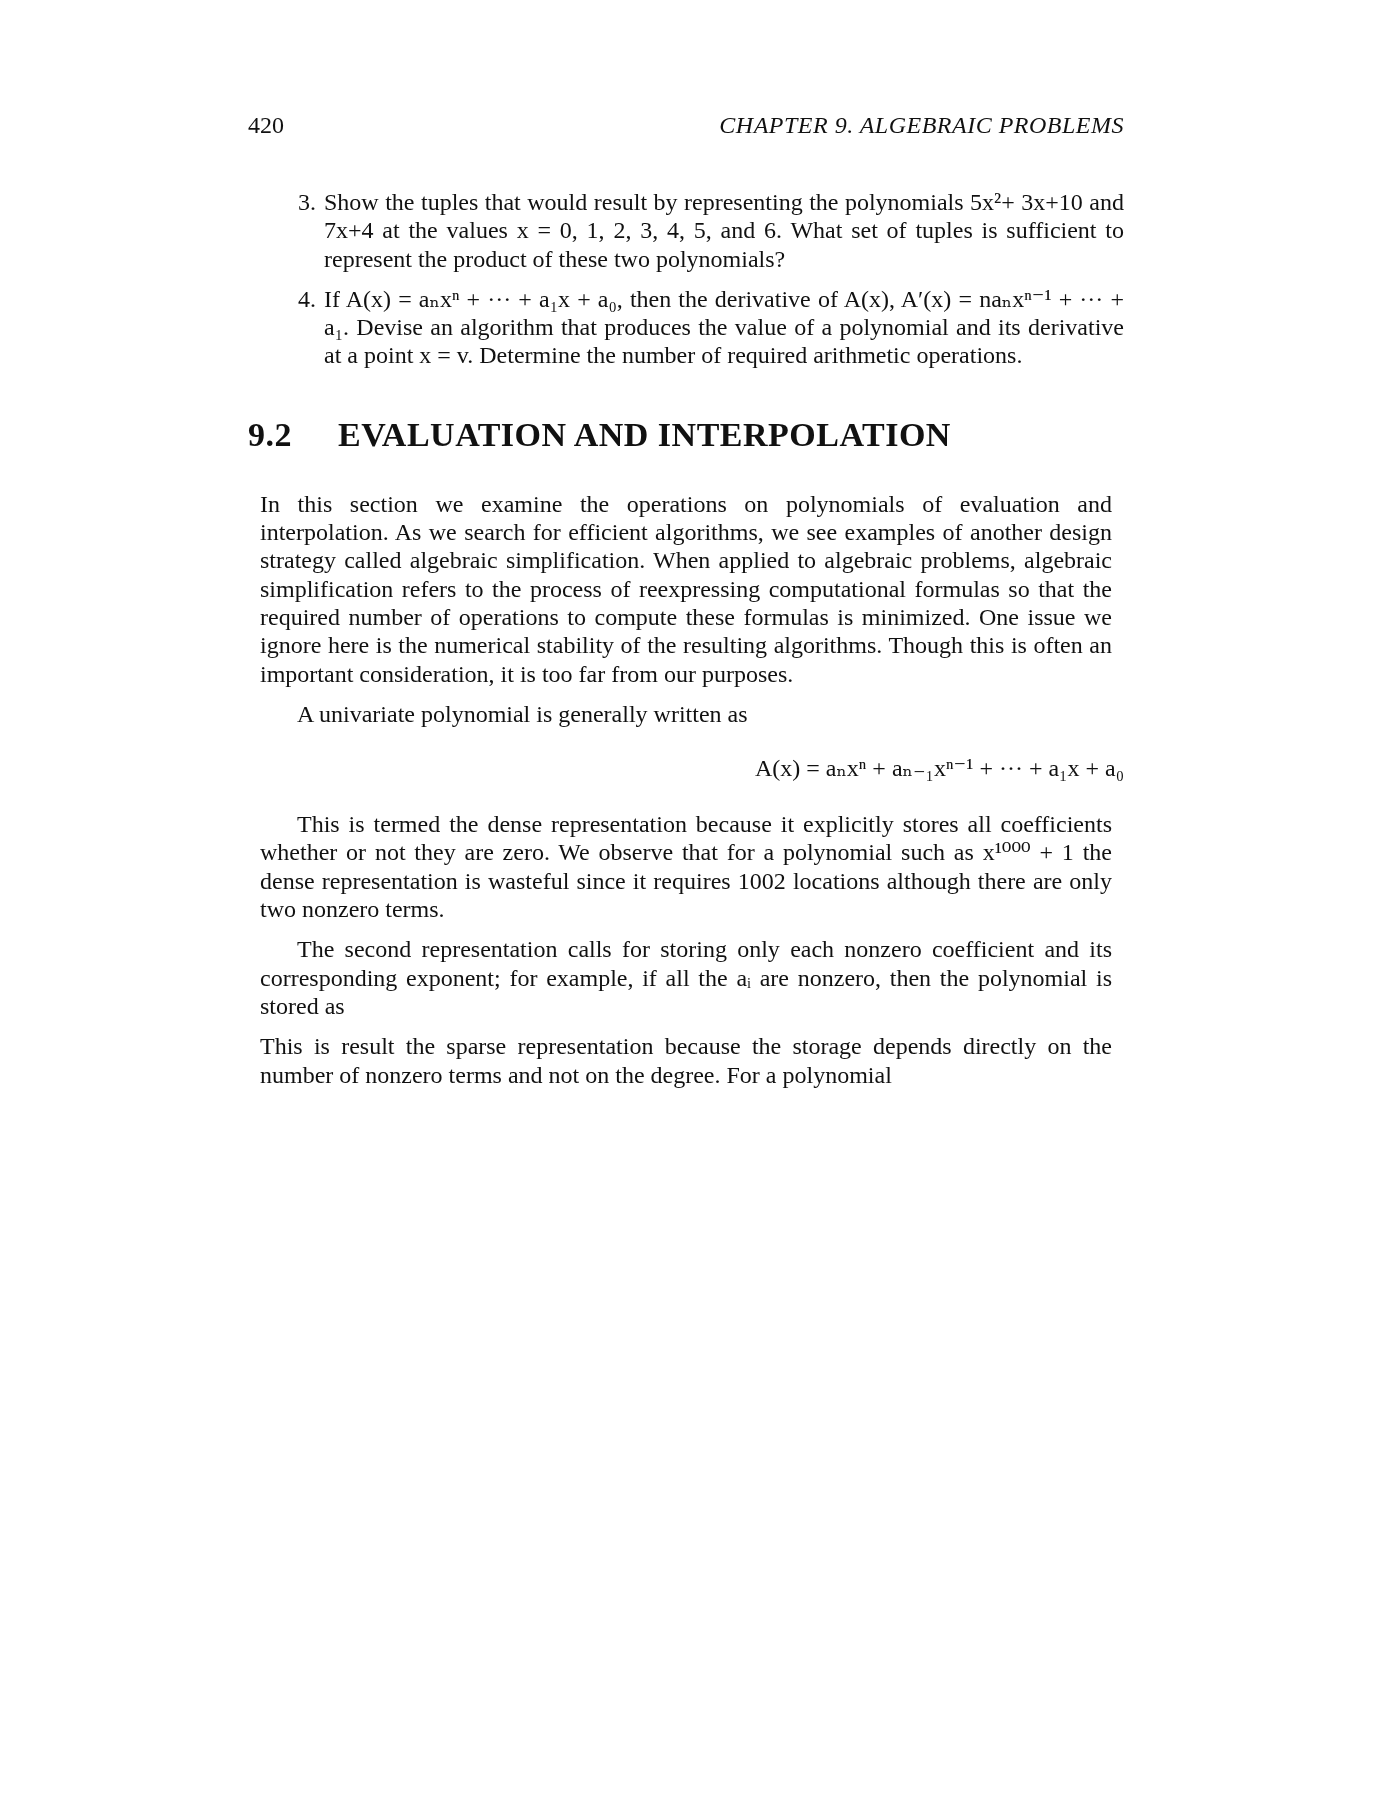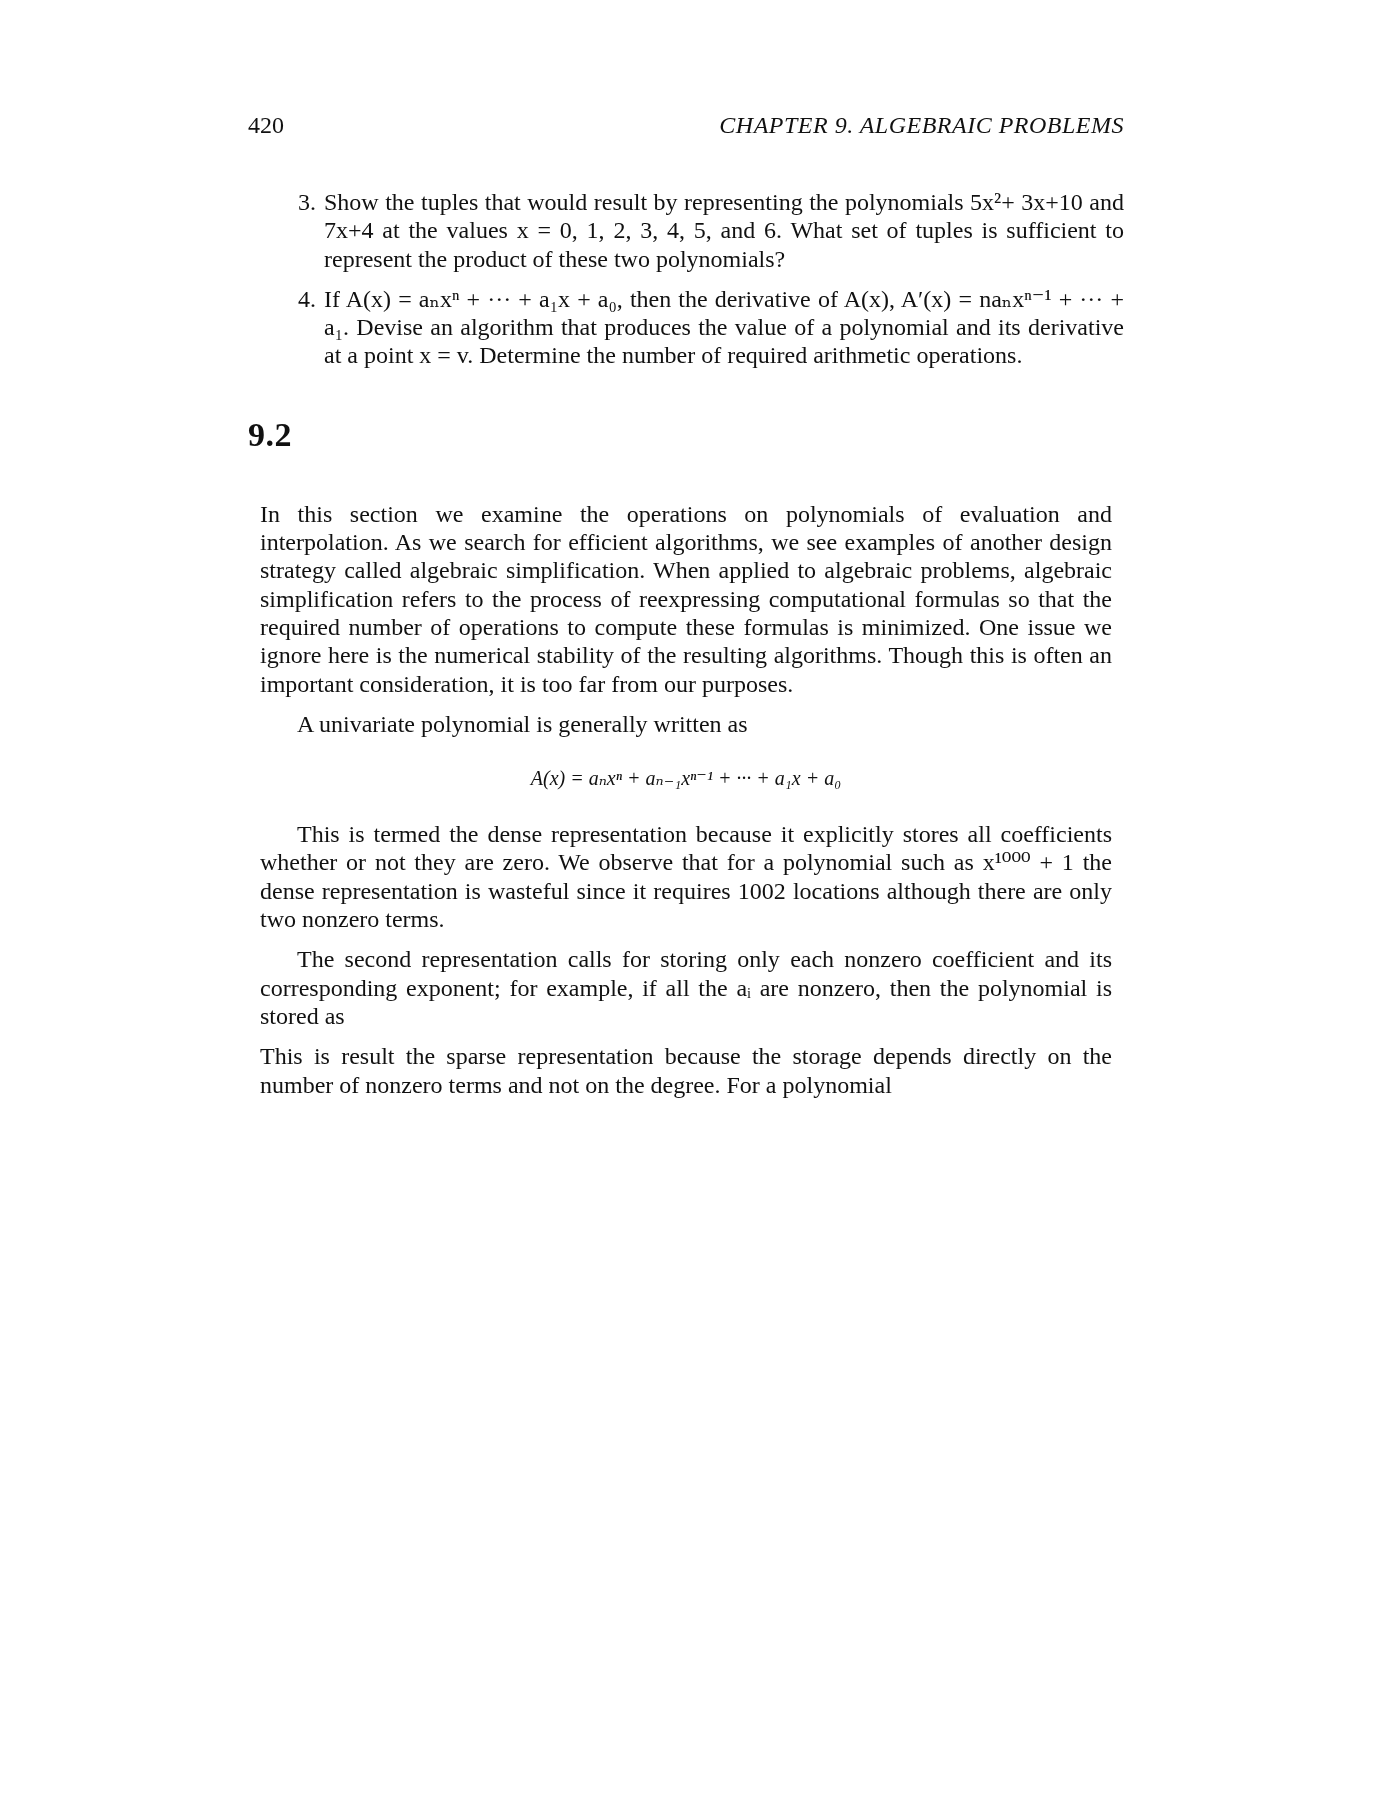--- a/index.html
+++ b/index.html
@@ -5,27 +5,27 @@
     html, body { margin: 0; padding: 0; background: #ffffff; }
     body { width: 1393px; height: 1800px; position: relative; overflow: hidden;
            font-family: "Liberation Serif", "DejaVu Serif", serif; color: #111; }
     .page { position: absolute; left: 248px; top: 112px; width: 876px; }
     .running-head { display: flex; justify-content: space-between; font-size: 24px; height: 40px; }
     .running-head .title { font-style: italic; letter-spacing: 0.5px; }
     .exercises { margin-top: 36px; font-size: 24px; line-height: 28.3px; }
     .ex-item { display: flex; margin-bottom: 12px; text-align: justify; }
     .ex-num { width: 68px; text-align: right; padding-right: 8px; flex: none; }
     .ex-text { flex: 1; }
-    .section-heading { font-size: 34px; font-weight: bold; margin-top: 46px; margin-bottom: 46px; display: flex; letter-spacing: 0.5px; }
+    .section-heading { font-size: 34px; font-weight: bold; margin-top: 46px; margin-bottom: 36px; display: flex; letter-spacing: 0.5px; }
     .section-heading .num { width: 90px; }
     .body-text { font-size: 24px; line-height: 28.3px; text-align: justify; }
     .body-text p { margin: 12px; }
     .body-text p.indent { text-indent: 37px; }
     .body-text p + p { margin-top: 4px; }
-    .display-eq { text-align: center; font-size: 20px; margin: 26px 0 26px 0; font-style: italic; height: 30px; }
+    .display-eq { text-align: right; font-size: 24px; margin: 26px 0 26px 0; height: 30px; }
   </style>
 </head>
 <body>
 
 <div class="page">
   <div class="running-head">
     <span>420</span>
     <span class="title">CHAPTER 9.  ALGEBRAIC PROBLEMS</span>
   </div>
 
@@ -35,20 +35,21 @@
       <span class="ex-text">Show the tuples that would result by representing the polynomials 5x²+ 3x+10 and 7x+4 at the values x = 0, 1, 2, 3, 4, 5, and 6. What set of tuples is sufficient to represent the product of these two polynomials?</span>
     </div>
     <div class="ex-item">
       <span class="ex-num">4.</span>
       <span class="ex-text">If A(x) = aₙxⁿ + ··· + a₁x + a₀, then the derivative of A(x), A′(x) = naₙxⁿ⁻¹ + ··· + a₁. Devise an algorithm that produces the value of a polynomial and its derivative at a point x = v. Determine the number of required arithmetic operations.</span>
     </div>
   </div>
 
   <div class="section-heading">
     <span class="num">9.2</span>
+    <span>EVALUATION AND INTERPOLATION</span>
   </div>
 
   <div class="body-text">
     <p>In this section we examine the operations on polynomials of evaluation and interpolation. As we search for efficient algorithms, we see examples of another design strategy called algebraic simplification. When applied to algebraic problems, algebraic simplification refers to the process of reexpressing computational formulas so that the required number of operations to compute these formulas is minimized. One issue we ignore here is the numerical stability of the resulting algorithms. Though this is often an important consideration, it is too far from our purposes.</p>
     <p class="indent">A univariate polynomial is generally written as</p>
     <div class="display-eq">A(x) = aₙxⁿ + aₙ₋₁xⁿ⁻¹ + ··· + a₁x + a₀</div>
     <p class="indent">This is termed the dense representation because it explicitly stores all coefficients whether or not they are zero. We observe that for a polynomial such as x¹⁰⁰⁰ + 1 the dense representation is wasteful since it requires 1002 locations although there are only two nonzero terms.</p>
     <p class="indent">The second representation calls for storing only each nonzero coefficient and its corresponding exponent; for example, if all the aᵢ are nonzero, then the polynomial is stored as</p>
     <p>This is result the sparse representation because the storage depends directly on the number of nonzero terms and not on the degree. For a polynomial</p>
   </div>

